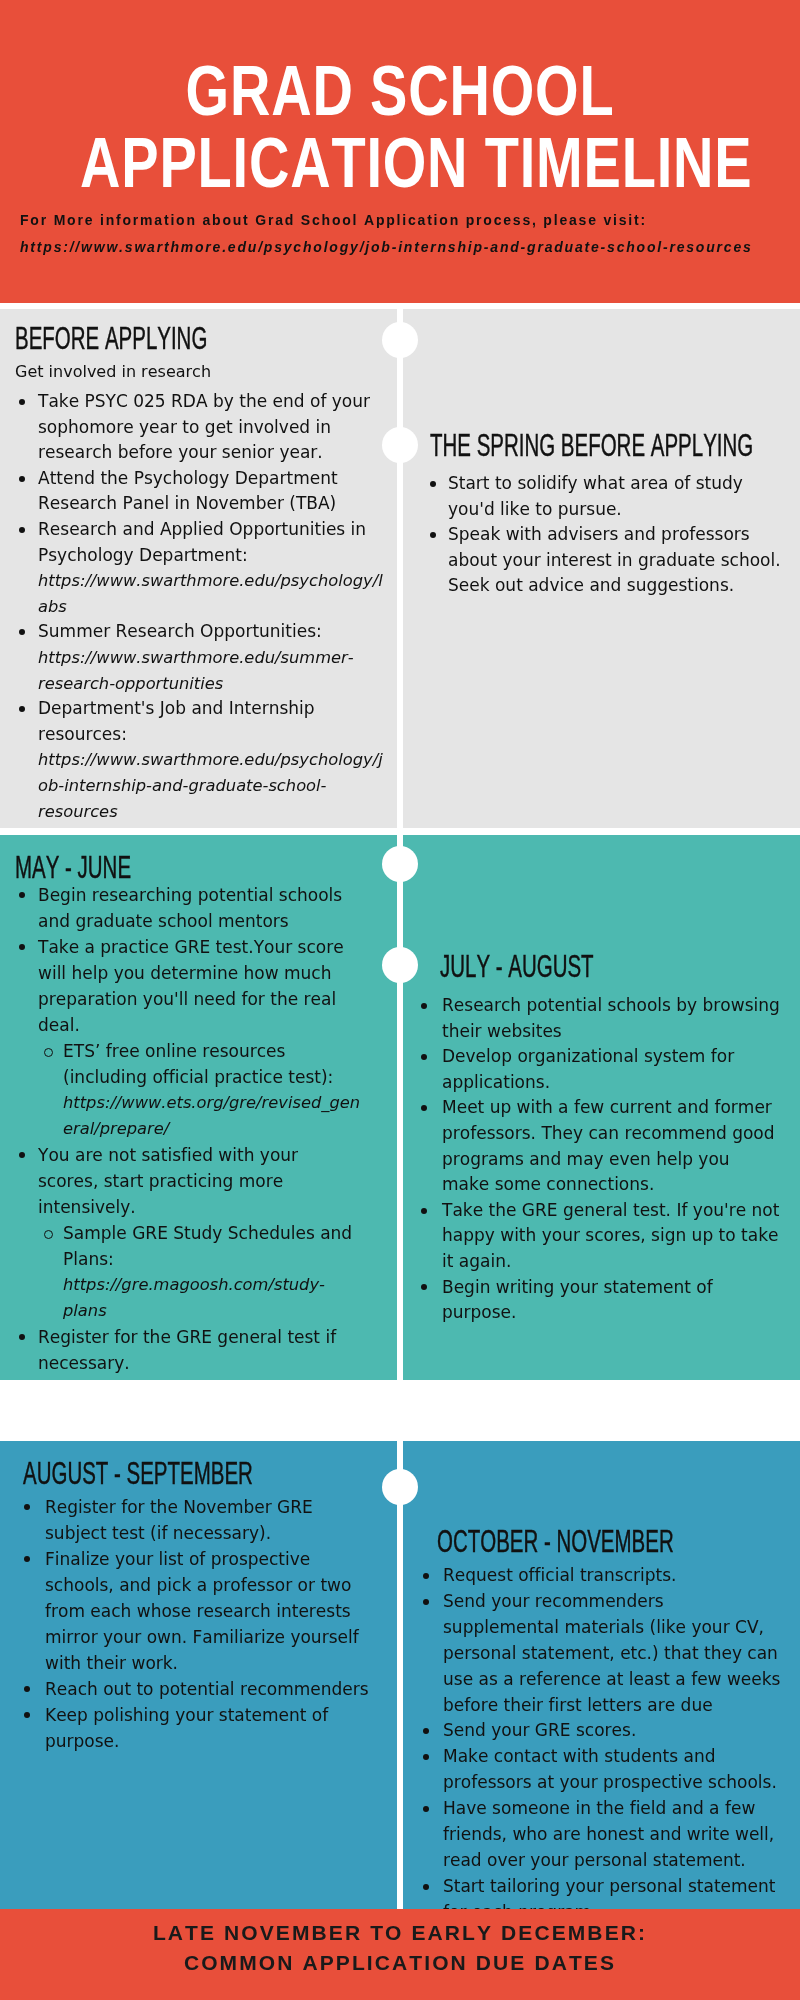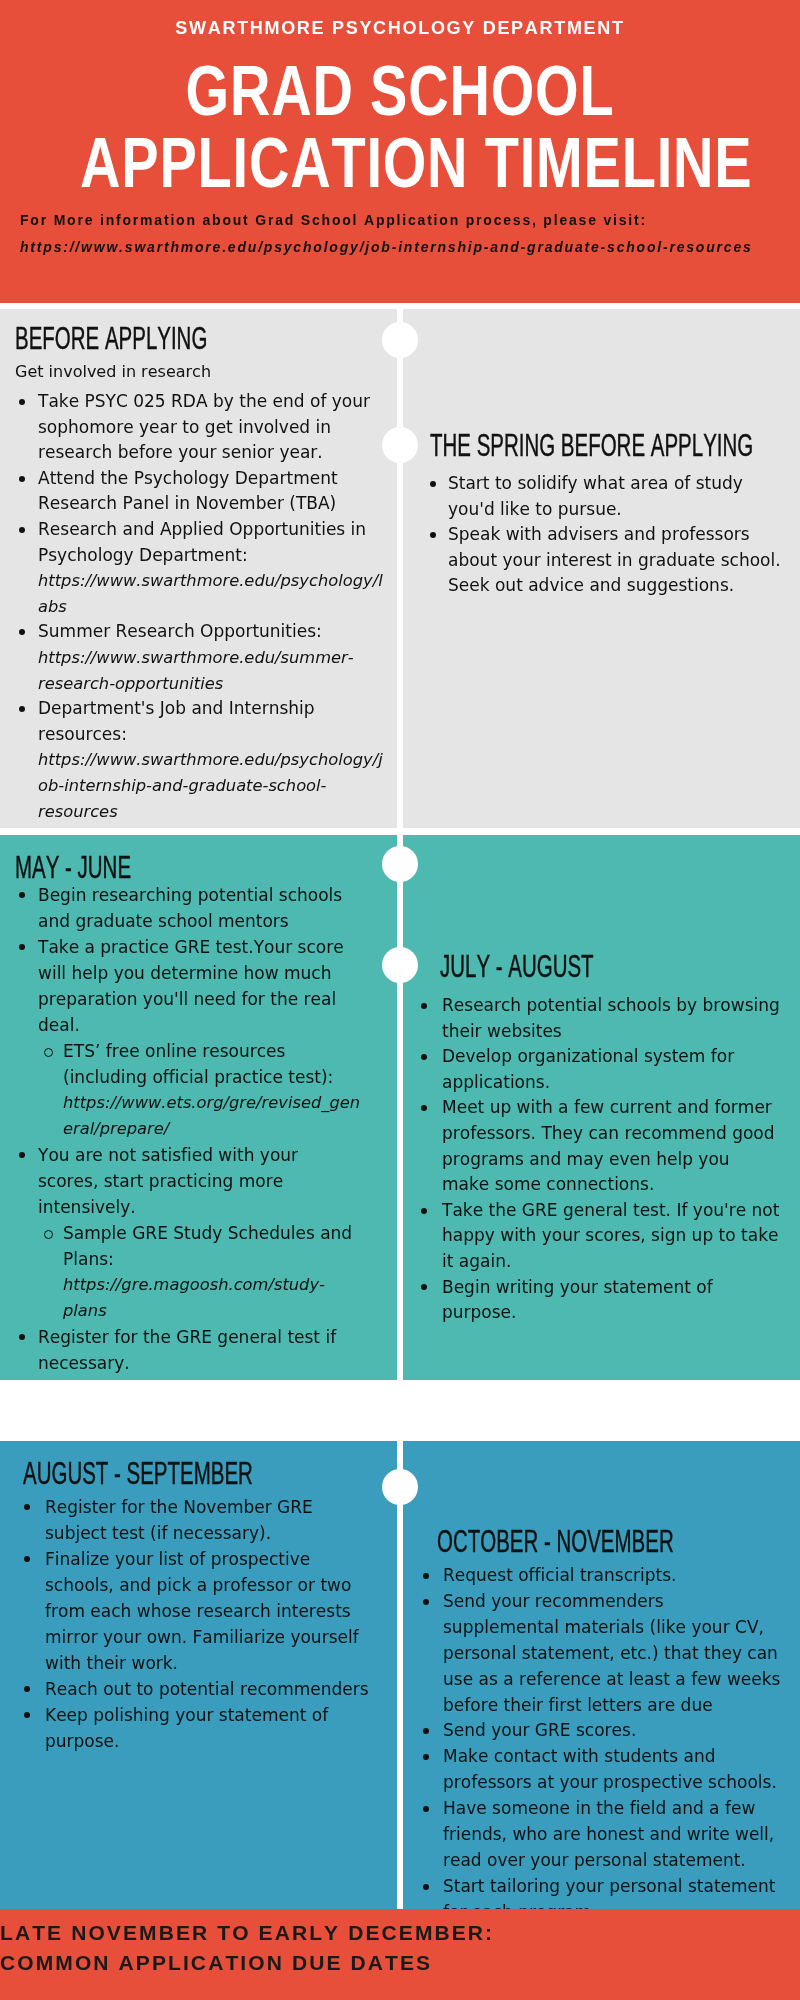--- a/index.html
+++ b/index.html
@@ -54,31 +54,30 @@
 
   .yl-list{left:38px;top:80px;width:348px;--lh:25.6px;--dot:-19px}
   .yr-list{left:448px;top:162px;width:342px;--lh:25.6px;--dot:-18px}
   .tl-list{left:38px;top:47px;width:320px;--lh:26px;--dot:-19px}
   .tr-list{left:442px;top:158px;width:339.5px;--lh:25.6px;--dot:-21px}
   .bl-list{left:45px;top:53px;width:325px;--lh:26px;--dot:-21px}
   .br-list{left:443px;top:122px;width:340px;--lh:25.9px;--dot:-20px}
 
   
   .ftr{position:absolute;left:0;top:1909px;width:800px;height:91px;background:#E84F3A}
-  .ftr-line{position:absolute;left:0;width:800px;text-align:left;white-space:nowrap;
+  .ftr-line{position:absolute;left:0;width:800px;text-align:center;white-space:nowrap;
      font-family:"Liberation Sans",sans-serif;font-weight:bold;font-size:21px;line-height:30px;
      letter-spacing:2.1px;color:#1a1a1a}
   .f1{top:9px}
   .f2{top:39px}
 </style>
 </head>
 <body>
 
 <header class="hdr">
-  <div class="dept">SWARTHMORE PSYCHOLOGY DEPARTMENT</div>
   <h1>
     <div class="title-line t1">GRAD SCHOOL</div>
     <div class="title-line t2">APPLICATION TIMELINE</div>
   </h1>
   <p class="info"><span>For More information about Grad School Application process, please visit:</span> <a class="info-link">https://www.swarthmore.edu/psychology/job-internship-and-graduate-school-resources</a></p>
 </header>
 
 <section class="sec sec-yellow">
   <h2 class="h yl-h">BEFORE APPLYING</h2>
   <div class="sub">Get involved in research</div>

